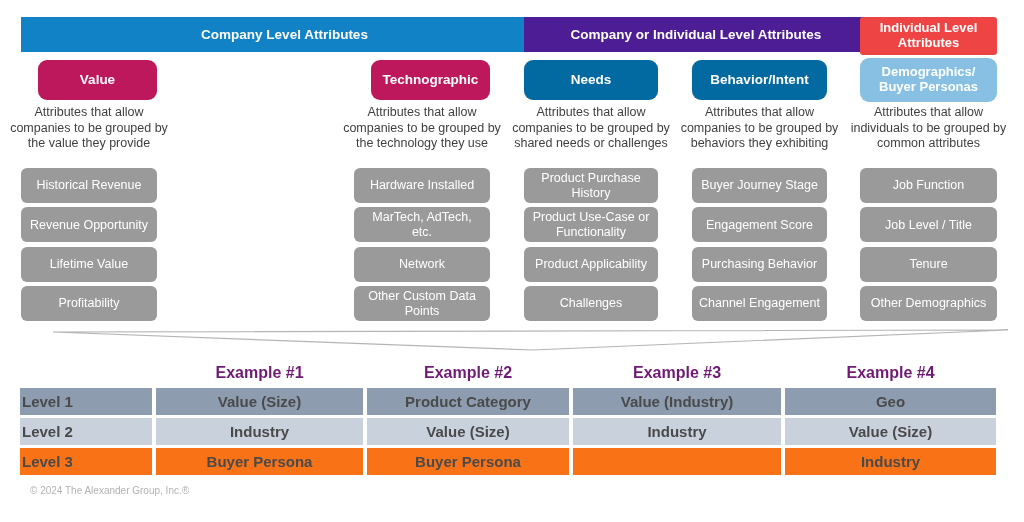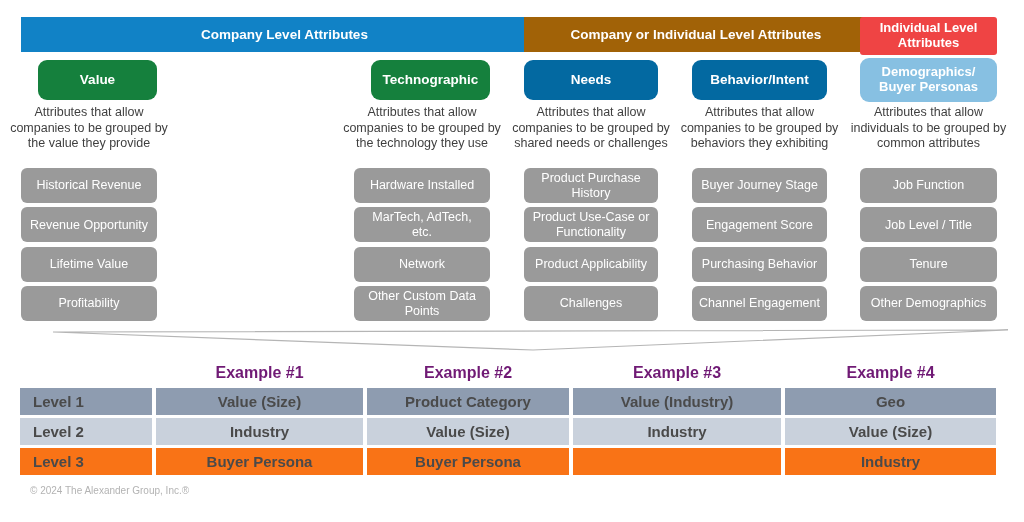--- a/index.html
+++ b/index.html
@@ -3,53 +3,53 @@
 <meta charset="utf-8">
 <style>
   html,body{margin:0;padding:0;background:#fff;}
   body{font-family:"Liberation Sans","DejaVu Sans",sans-serif;}
   #canvas{position:relative;width:1024px;height:522px;background:#ffffff;overflow:hidden;}
 
   
   .bar{position:absolute;top:17px;height:35px;display:flex;align-items:center;justify-content:center;
        color:#fff;font-weight:bold;font-size:13.5px;text-align:center;line-height:1.15;}
   #bar-company{left:21px;width:527px;background:#1182c6;}
-  #bar-company-individual{left:524px;width:344px;background:#a16207;}
+  #bar-company-individual{left:524px;width:344px;background:#4c1d95;}
   #bar-individual{left:860px;width:137px;height:38px;background:#ef4444;font-size:13px;border-radius:3px;}
 
   
   .col{position:absolute;top:0;height:330px;}
   .c1{left:21px;width:136px;} .c2{left:188px;width:135px;} .c3{left:354px;width:136px;}
   .c4{left:524px;width:134px;} .c5{left:692px;width:135px;} .c6{left:860px;width:137px;}
 
   .colhead{position:absolute;top:60px;left:0;right:0;height:40px;border-radius:9px;
            display:flex;align-items:center;justify-content:center;color:#fff;font-weight:bold;
            font-size:13.5px;text-align:center;line-height:1.15;padding:0 4px;box-sizing:border-box;}
-  .c1 .colhead,.c2 .colhead,.c3 .colhead{background:#15803d;margin-left:17px;}
+  .c1 .colhead,.c2 .colhead,.c3 .colhead{background:#be185d;margin-left:17px;}
   .c4 .colhead,.c5 .colhead{background:#0369a1;}
   .c6 .colhead{background:#87c0e2;top:58px;height:44px;font-size:13px;}
 
   .coldesc{position:absolute;top:105px;left:-13px;right:-13px;text-align:center;
            font-size:12.5px;line-height:15.5px;color:#3f3f3f;}
   .c6 .coldesc{left:-16px;right:-16px;}
 
   .colitems{position:absolute;top:168px;left:0;right:0;display:flex;flex-direction:column;gap:4.4px;}
   .gbox{height:35px;border-radius:6px;background:#9a9a9a;color:#fff;display:flex;align-items:center;
         justify-content:center;text-align:center;font-size:12.5px;line-height:14.5px;padding:0 7px;
         box-sizing:border-box;}
 
   
   #funnel{position:absolute;left:0;top:324px;width:1024px;height:34px;}
 
   
   #level-table{position:absolute;left:16px;top:358px;}
   table{border-collapse:separate;border-spacing:4px 3px;}
   th{height:24px;font-size:16px;font-weight:bold;color:#701a75;text-align:center;padding:0;}
   td{height:27px;padding:0;font-size:15px;font-weight:bold;color:#4a4a4a;text-align:center;}
-  td.rowlabel{text-align:left;padding-left:13px;}
+  td.rowlabel{text-align:left;padding-left:2px;}
   tr.r1 td{background:#8e9cb0;}
   tr.r2 td{background:#c9d1dc;}
   tr.r3 td{background:#f97316;}
 
   #footer{position:absolute;left:30px;top:485px;font-size:10px;color:#b3b3b3;}
 </style>
 </head>
 <body>
 
 <div id="canvas">

